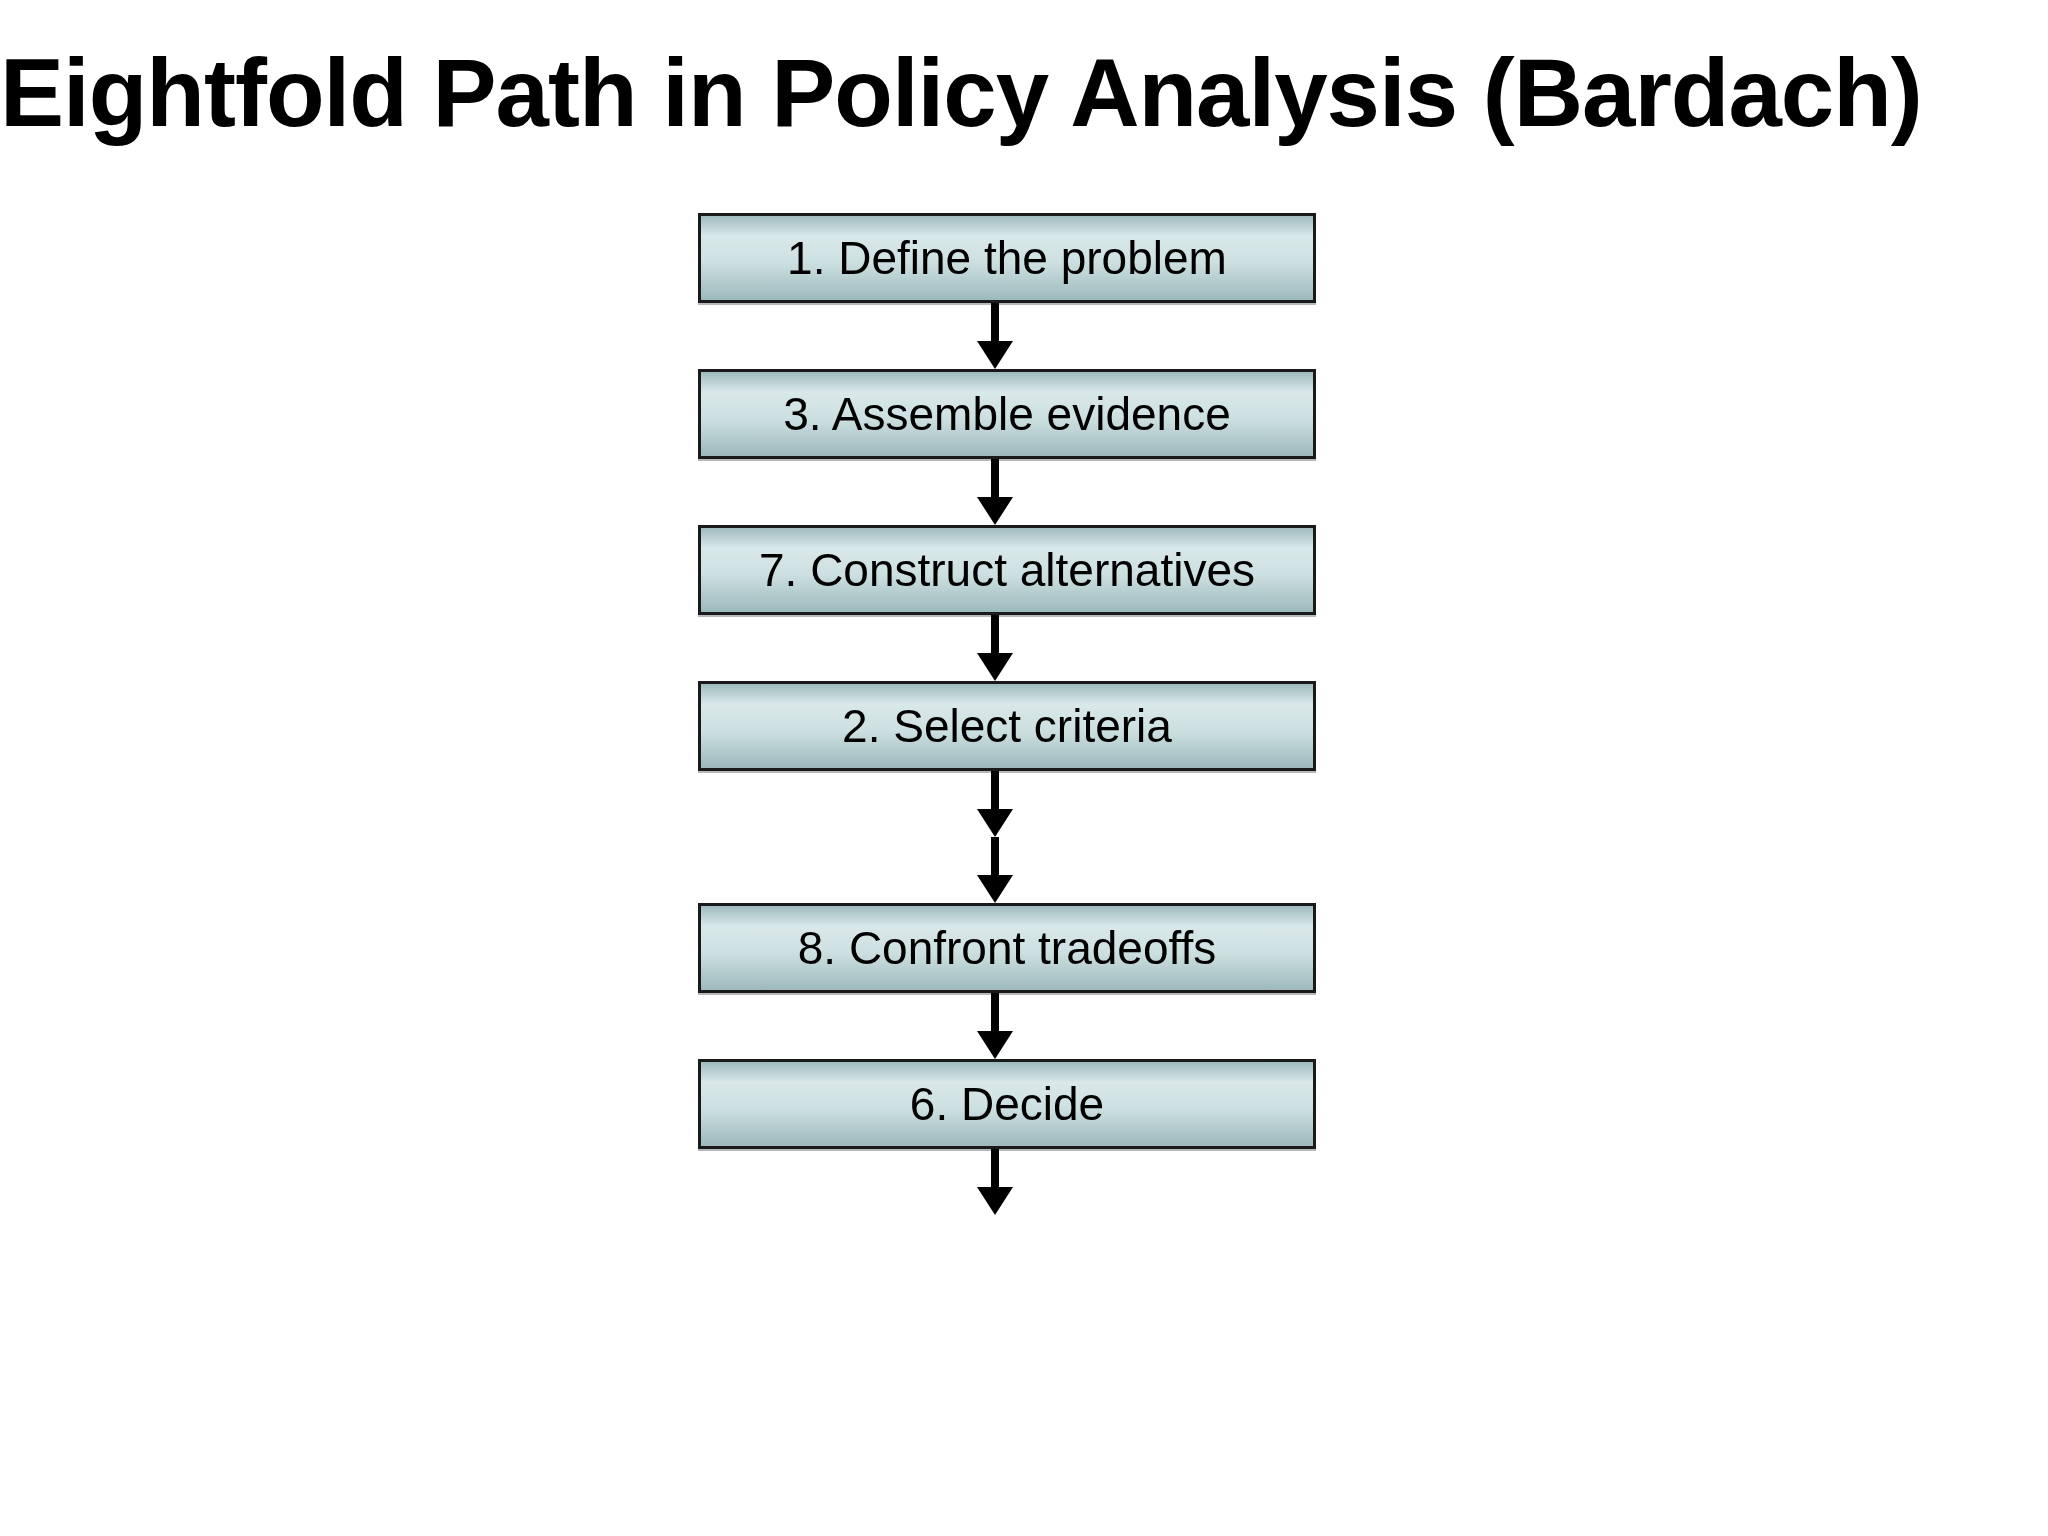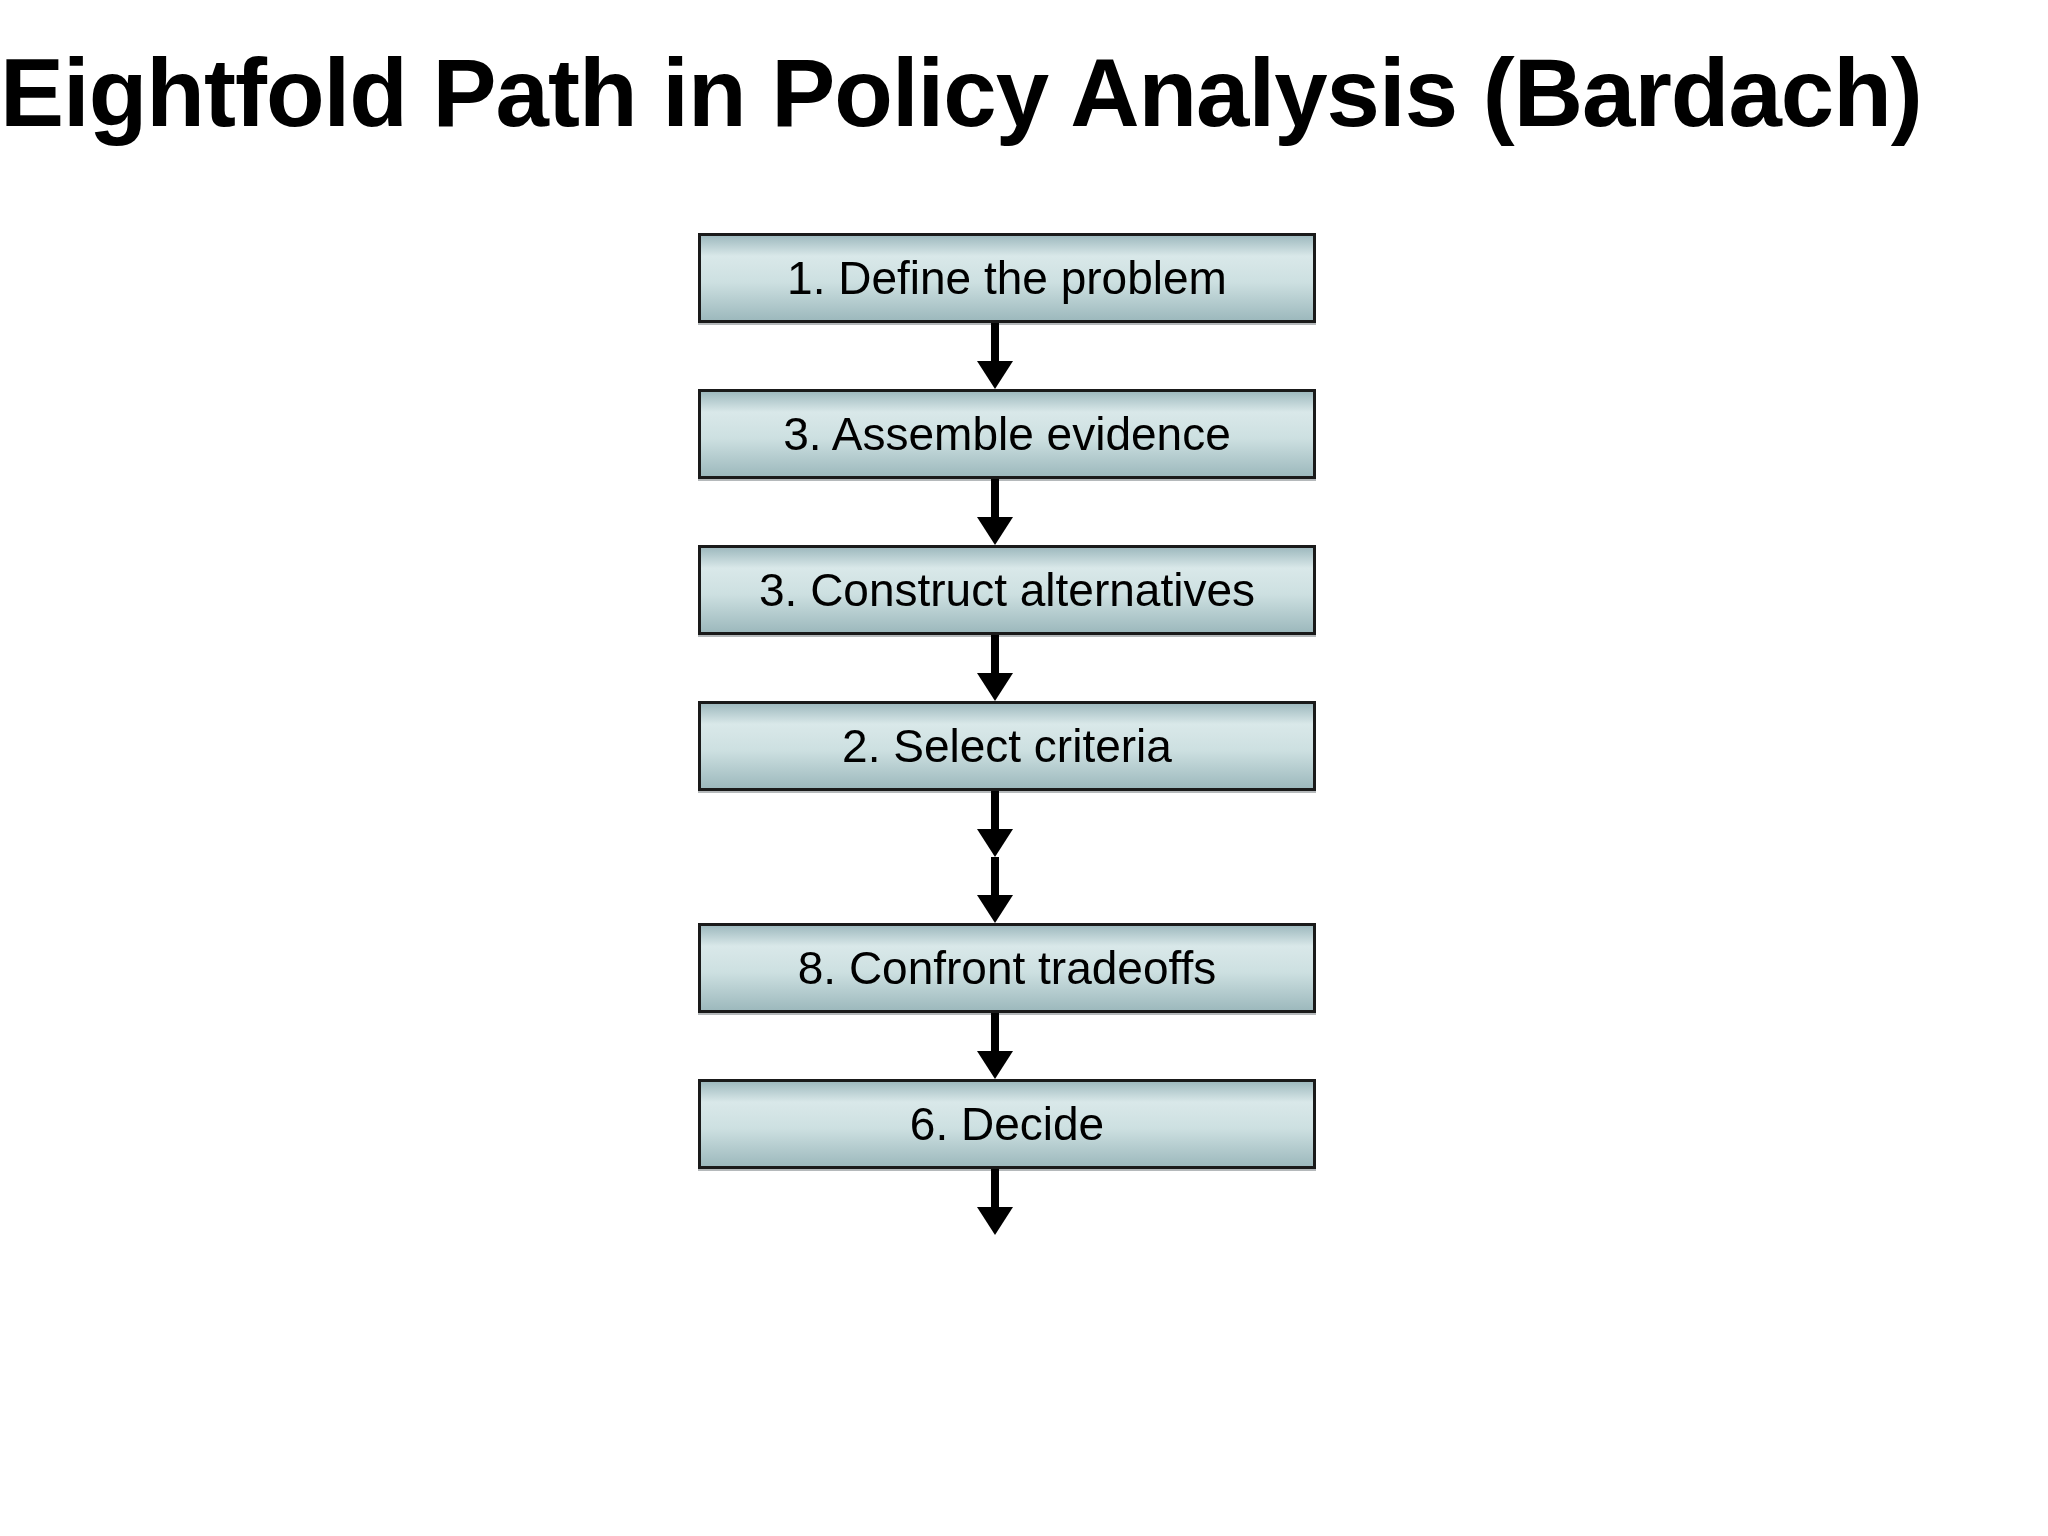--- a/index.html
+++ b/index.html
@@ -30,21 +30,21 @@
     text-align:center;
     font-size:96px;
     font-weight:bold;
     letter-spacing:-1px;
     color:var(--ink);
     white-space:nowrap;
   }
   .flow-column{
     position:absolute;
     left:698px;
-    top:233px;
+    top:213px;
     width:618px;
     display:flex;
     flex-direction:column;
     align-items:center;
   }
   .step-box{
     height:90px;
     width:618px;
     border:3px solid var(--box-border);
     background:linear-gradient(180deg,
@@ -100,21 +100,21 @@
 
     <div class="step-box">
       <span>3. Assemble evidence</span>
     </div>
     <div class="flow-arrow">
       <div class="arrow-stem"></div>
       <div class="arrow-head"></div>
     </div>
 
     <div class="step-box">
-      <span>3. Construct alternatives</span>
+      <span>7. Construct alternatives</span>
     </div>
     <div class="flow-arrow">
       <div class="arrow-stem"></div>
       <div class="arrow-head"></div>
     </div>
 
     <div class="step-box">
       <span>2. Select criteria</span>
     </div>
     <div class="flow-arrow">

